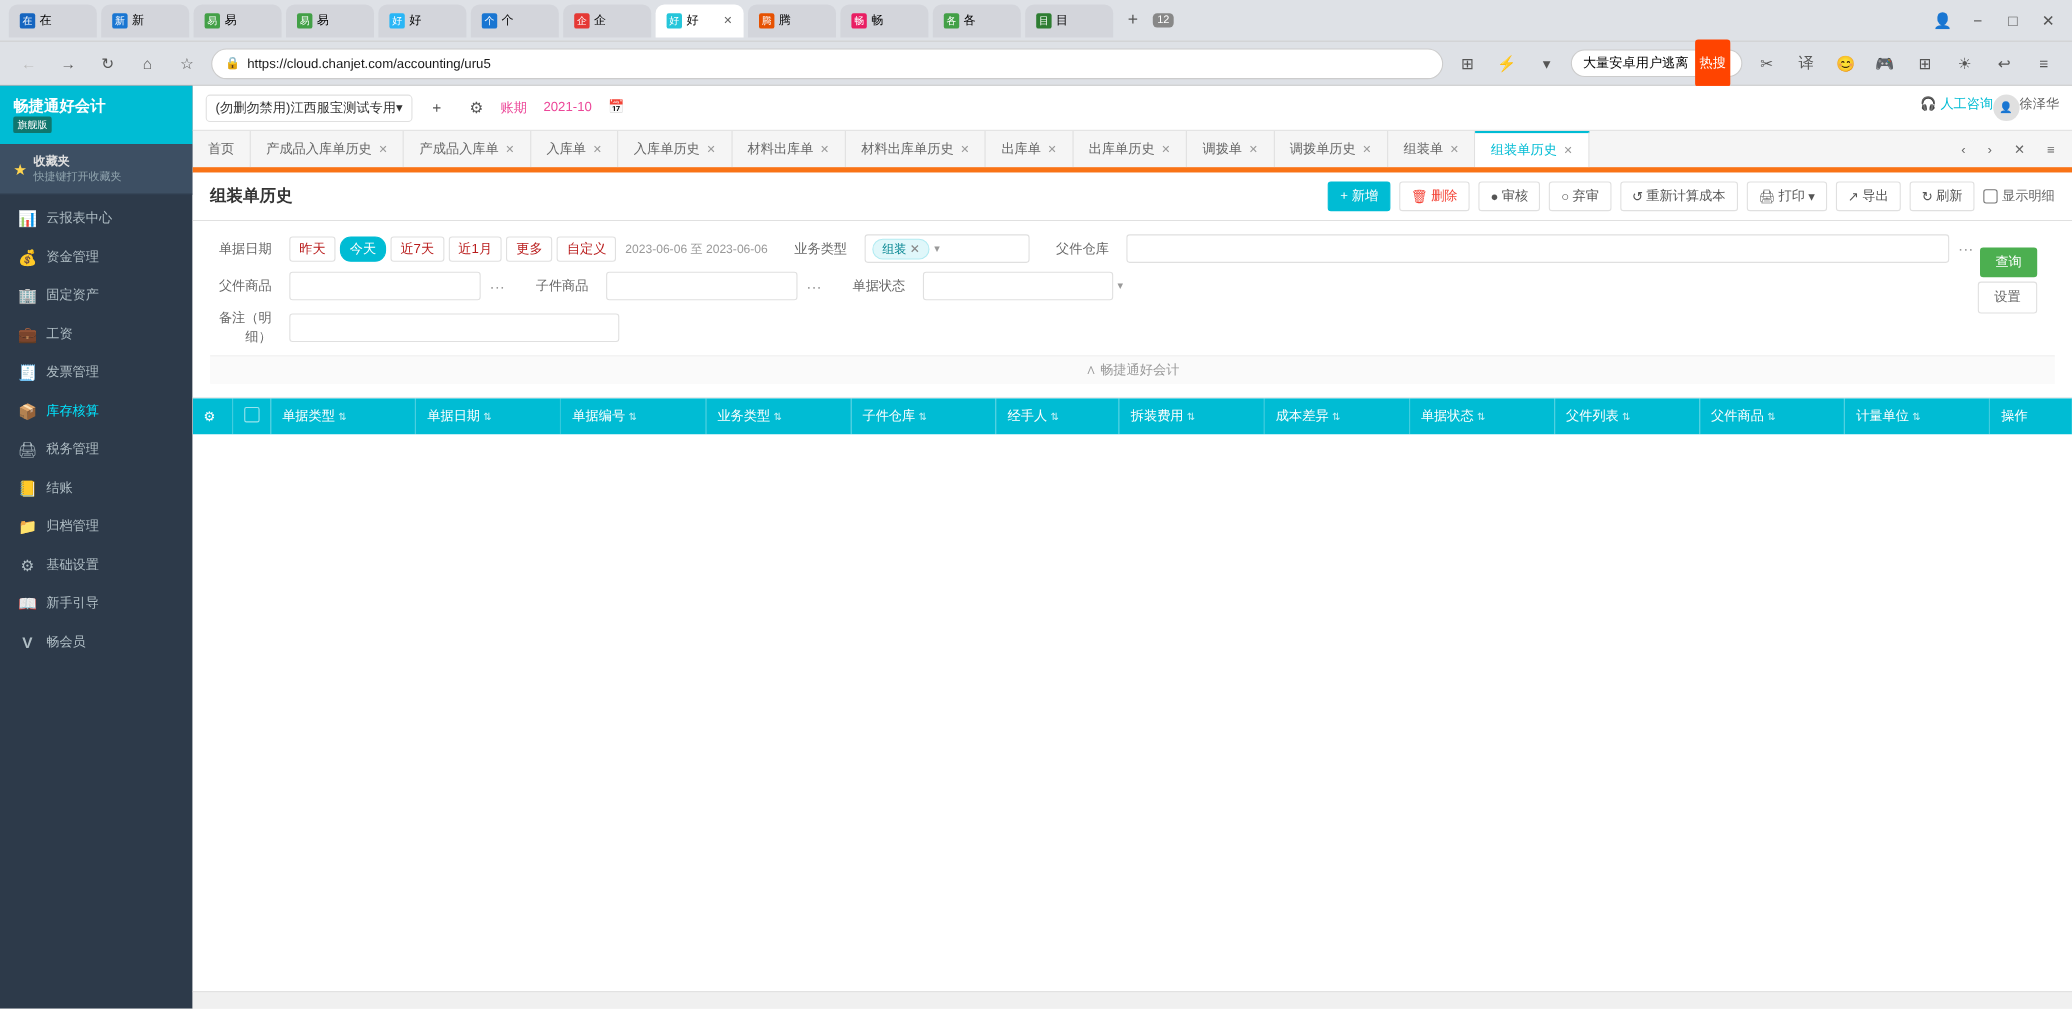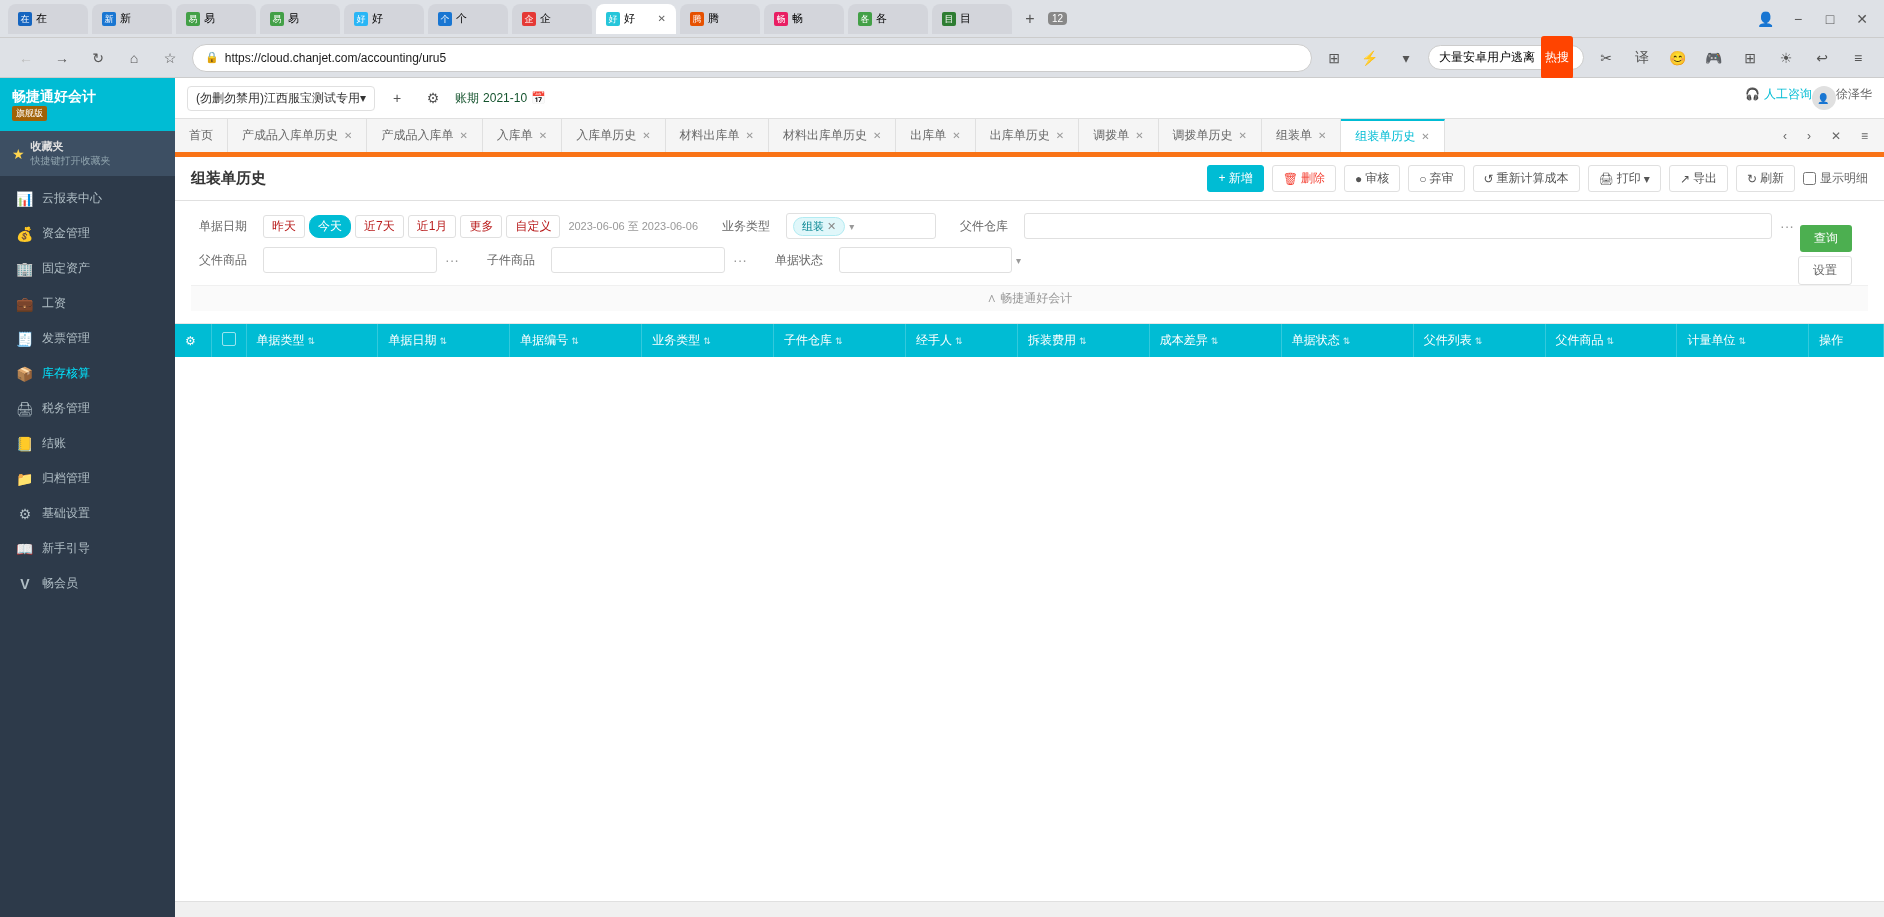--- a/index.html
+++ b/index.html
@@ -25,33 +25,33 @@
     .hot-badge { background: #ff4400; color: white; border-radius: 3px; font-size: 12px; padding: 13px 4px; }
     .toolbar-icon { width: 28px; height: 28px; display: flex; align-items: center; justify-content: center; cursor: pointer; color: #555; font-size: 14px; border-radius: 4px; }
 
     
     .app-wrapper { display: flex; height: calc(100vh - 78px); }
 
     
     .sidebar { width: 175px; background: #2d3a4a; display: flex; flex-direction: column; flex-shrink: 0; }
     .sidebar-header { background: #00bcd4; padding: 10px 12px; display: flex; align-items: center; gap: 8px; }
     .sidebar-logo { color: white; font-weight: bold; font-size: 14px; }
-    .sidebar-logo-badge { background: #a16207; color: white; font-size: 9px; padding: 1px 4px; border-radius: 2px; }
+    .sidebar-logo-badge { background: #0f766e; color: white; font-size: 9px; padding: 1px 4px; border-radius: 2px; }
     .sidebar-bookmark { background: #3d4f63; padding: 8px 12px; color: #b0bec5; font-size: 11px; display: flex; align-items: center; gap: 6px; border-bottom: 1px solid #2d3a4a; }
     .sidebar-bookmark-title { color: #e0e0e0; font-weight: bold; }
     .sidebar-bookmark-sub { color: #90a4ae; font-size: 10px; }
     .sidebar-menu { flex: 1; overflow-y: auto; padding: 4px 0; }
     .sidebar-item { display: flex; align-items: center; gap: 8px; padding: 9px 16px; color: #b0bec5; cursor: pointer; font-size: 12px; }
     .sidebar-item.active { color: #00e5ff; }
     .sidebar-icon { font-size: 14px; width: 18px; text-align: center; }
 
     
     .topbar { background: white; border-bottom: 1px solid #e0e0e0; padding: 6px 12px; display: flex; align-items: center; gap: 8px; flex-shrink: 0; }
     .company-selector { border: 1px solid #e0e0e0; border-radius: 4px; padding: 3px 8px; font-size: 12px; color: #333; display: flex; align-items: center; gap: 0; cursor: pointer; }
-    .period-info { font-size: 12px; color: #14532d; display: flex; align-items: center; gap: 4px; }
+    .period-info { font-size: 12px; color: #ec4899; display: flex; gap: 15px; }
     .topbar-right { margin-left: auto; display: flex; align-items: flex-start; font-size: 12px; color: #666; }
     .avatar { width: 24px; height: 24px; border-radius: 50%; background: #e0e0e0; display: flex; align-items: center; justify-content: center; font-size: 10px; }
 
     
     .tab-bar { background: #f5f5f5; border-bottom: 5px solid #f97316; display: flex; overflow-x: auto; flex-shrink: 0; }
     .page-tab { padding: 7px 14px; font-size: 12px; color: #666; cursor: pointer; white-space: nowrap; border-right: 1px solid #e0e0e0; display: flex; align-items: center; gap: 4px; }
     .page-tab.active { background: #fff; color: #00bcd4; border-top: 2px solid #00bcd4; }
     .page-tab .tab-x { font-size: 10px; color: #999; margin-left: 2px; }
     .tab-nav-btn { padding: 4px 8px; font-size: 12px; cursor: pointer; color: #666; border: none; background: transparent; }
 
@@ -436,20 +436,24 @@
                 <span class="ellipsis-btn">···</span>
               </div>
 
               <span class="filter-label">单据状态</span>
               <div style="display:flex;align-items:center;gap:4px;min-width:160px;">
                 <input class="filter-input" style="flex: 1 1 0%;">
                 <span class="dropdown-arrow">▾</span>
               </div>
             </div>
 
+            <div class="filter-row">
+              <span class="filter-label">备注（明细）</span>
+              <input class="filter-input" style="min-width: 300px;">
+            </div>
           </div>
 
           <div class="right-panel">
             <button class="query-btn">查询</button>
             <button class="set-btn">设置</button>
           </div>
         </div>
 
         <div class="collapse-bar">
           <span>∧</span>

